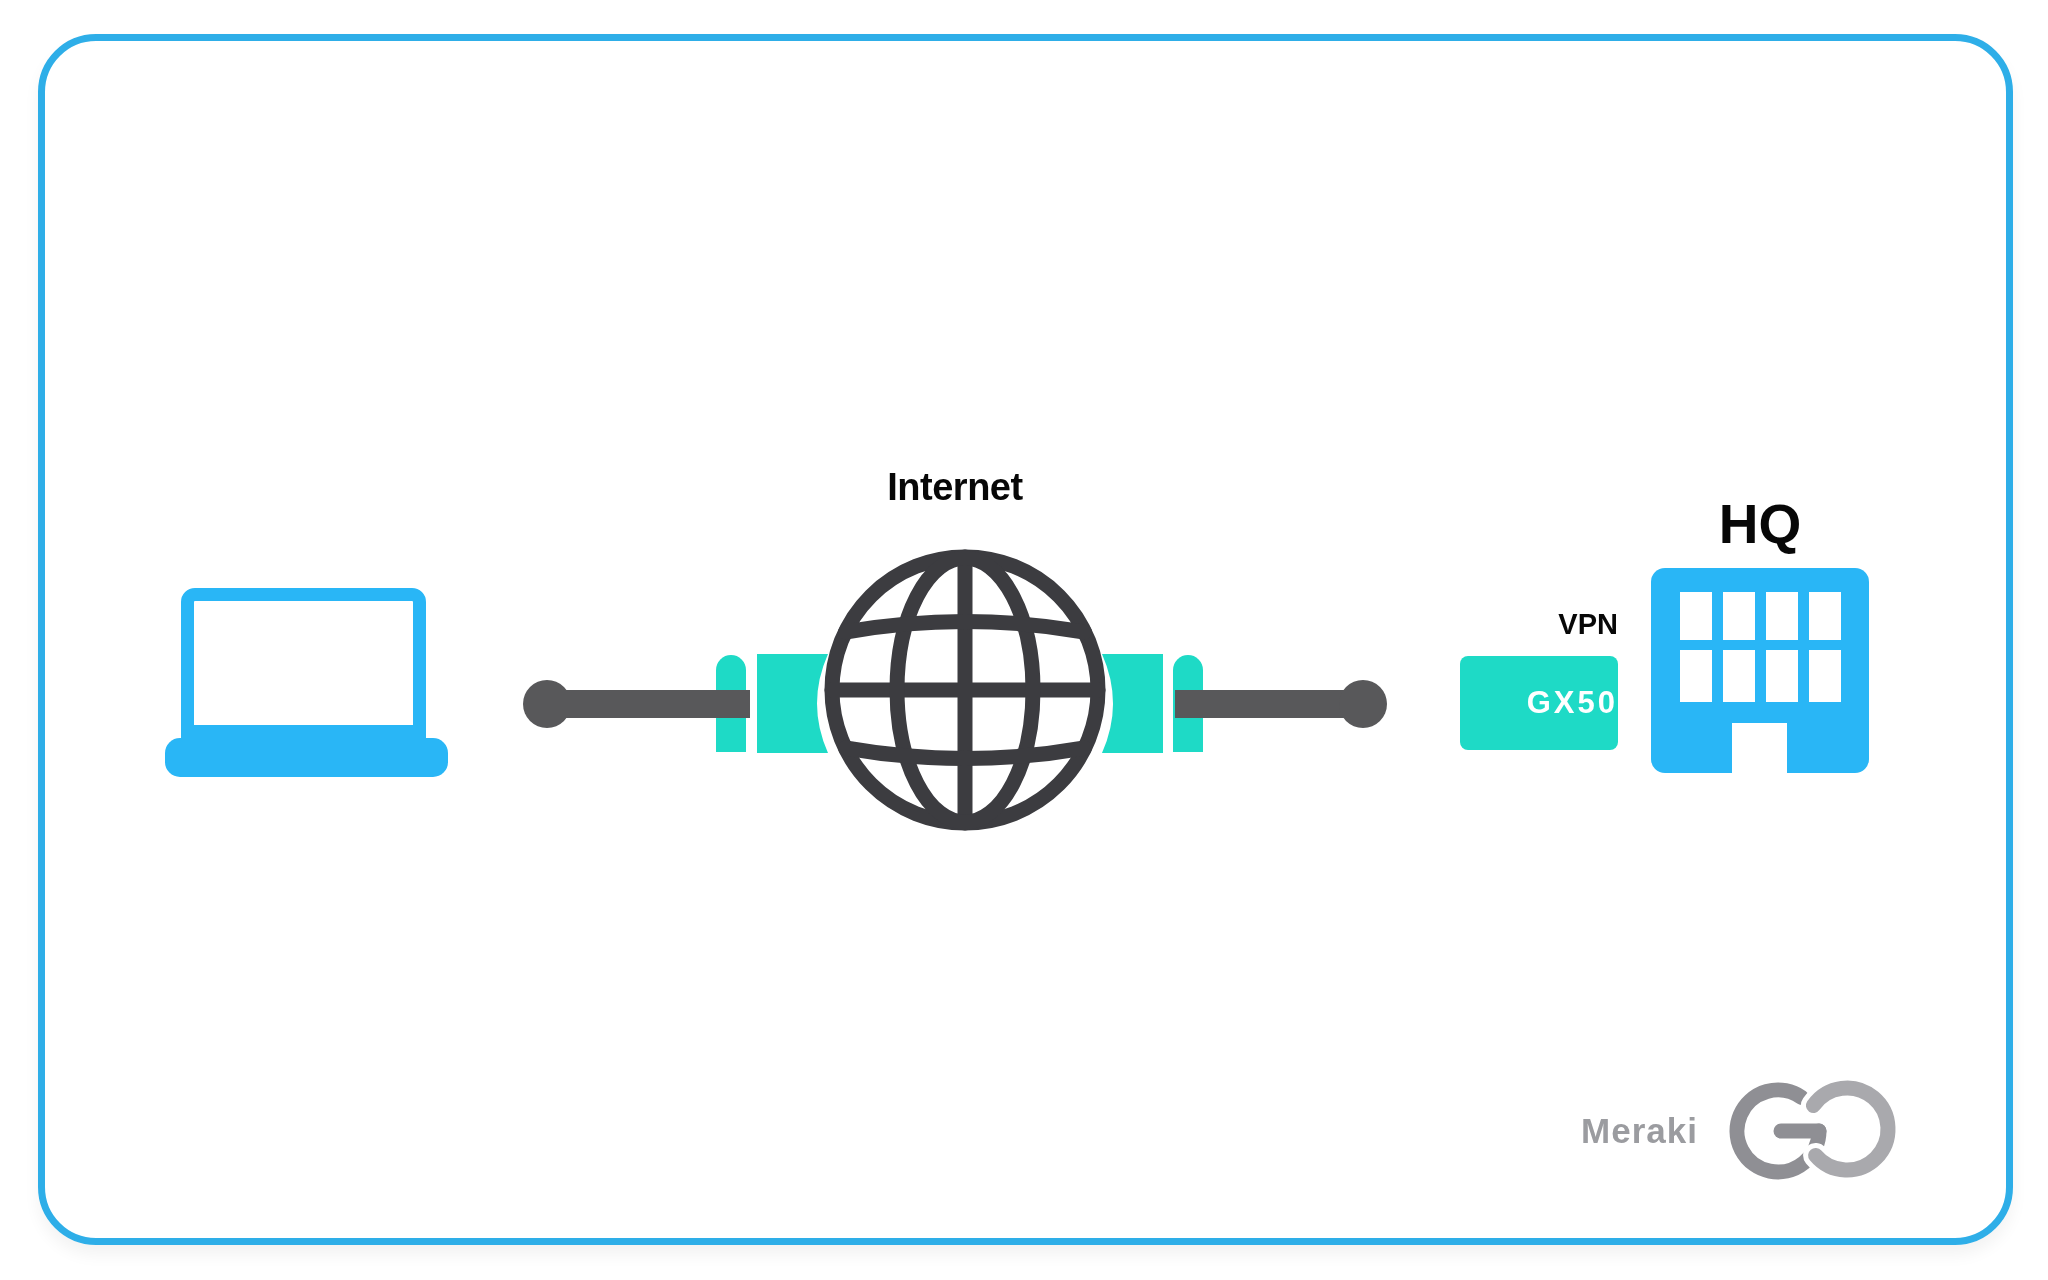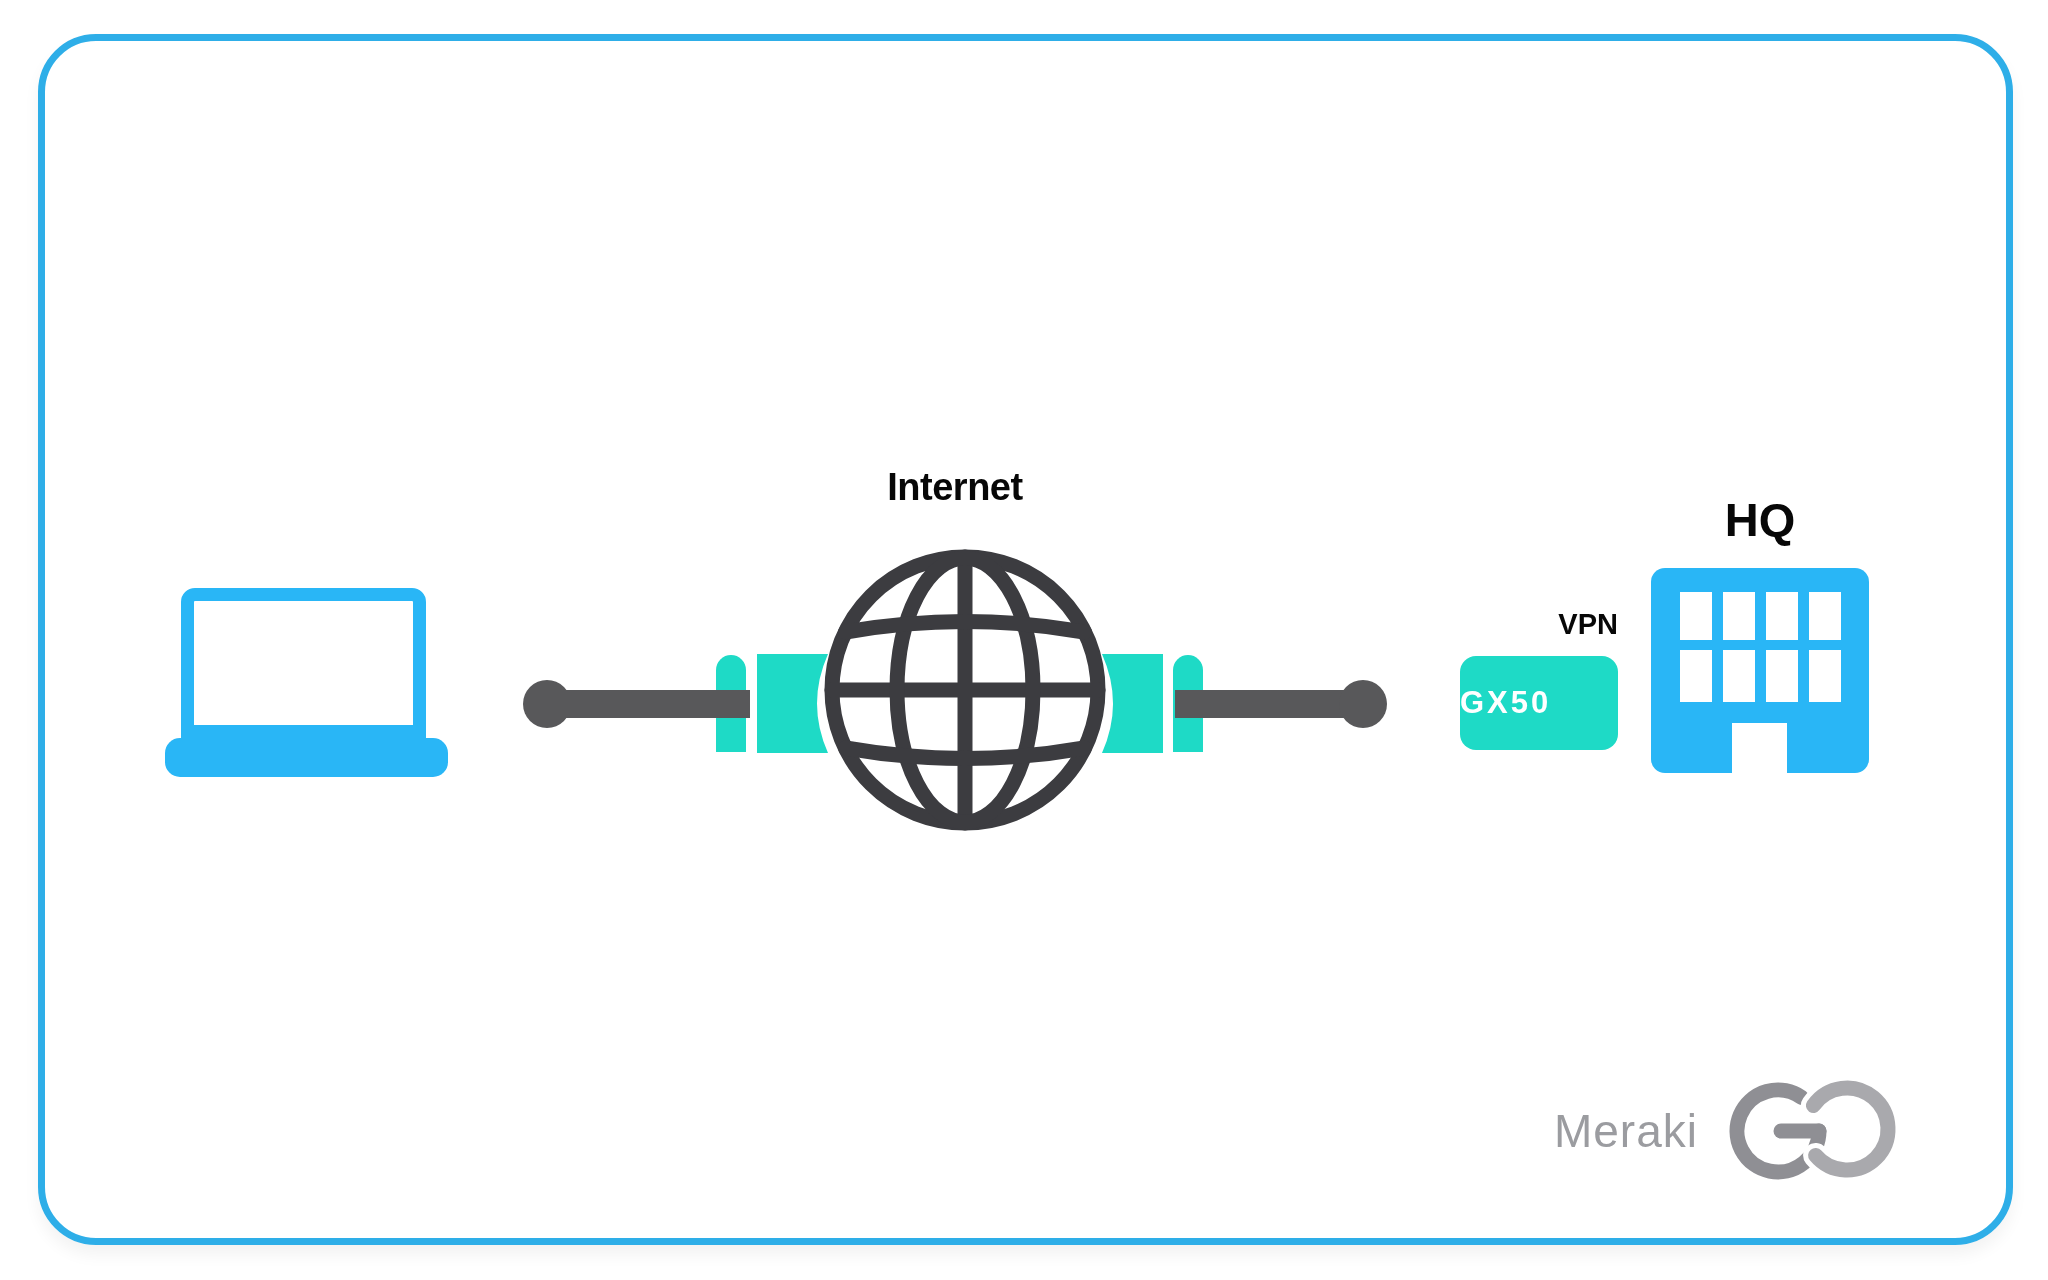--- a/index.html
+++ b/index.html
@@ -47,38 +47,38 @@
   }
   
   .label{
     position:absolute;
     text-align:center;
     color:var(--ink);
     font-weight:bold;
   }
   .internet-label{ left:855px; top:466px; width:200px; font-size:38px; letter-spacing:-0.5px; }
   .vpn-label{ left:1460px; top:608px; width:158px; font-size:29px;text-align:right; }
-  .hq-label{ left:1651px; top:492px; width:218px; font-size:47px; }
+  .hq-label{ left:1651px; top:492px; width:218px; font-size:55px; }
   
   .link-svg{
     position:absolute;
     left:500px; top:460px;
     width:920px; height:400px;
   }
   .link-svg .gray{ fill:var(--line-gray); }
   .link-svg .teal{ fill:var(--teal); }
   .link-svg .globe{ fill:none; stroke:var(--globe-gray); stroke-width:15; stroke-linecap:round; }
   
   .gx-box{
     position:absolute;
     left:1460px; top:656px;
     width:158px; height:94px;
     background:var(--teal);
-    border-radius:16px;
-    display:flex; align-items:center; justify-content:flex-start;
+    border-radius:8px;
+    display:flex; align-items:center; justify-content:flex-end;
   }
   .gx-box span{
     color:#ffffff;
     font-size:31px;
     font-weight:bold;
     letter-spacing:3px;
   }
   
   .building{
     position:absolute;
@@ -106,22 +106,22 @@
   }
   
   .brand{
     position:absolute;
     left:1530px; top:1076px;
     width:370px; height:110px;
     display:flex; align-items:center; justify-content:flex-end;
     gap:22px;
   }
   .meraki{
-    font-size:46px;
-    font-weight:400;
+    font-size:35px;
+    font-weight:700;
     color:var(--brand-gray);
     letter-spacing:1px;
   }
   .go-logo{ width:180px; height:110px; flex:0 0 auto; }
   .go-logo .g-stroke{ fill:none; stroke:var(--logo-g); stroke-width:15; stroke-linecap:round; }
   .go-logo .o-stroke{ fill:none; stroke:var(--logo-o); stroke-width:15; stroke-linecap:round; }
   .go-logo .halo{ fill:none; stroke:#ffffff; stroke-width:25; stroke-linecap:round; }
 </style>
 </head>
 <body>

